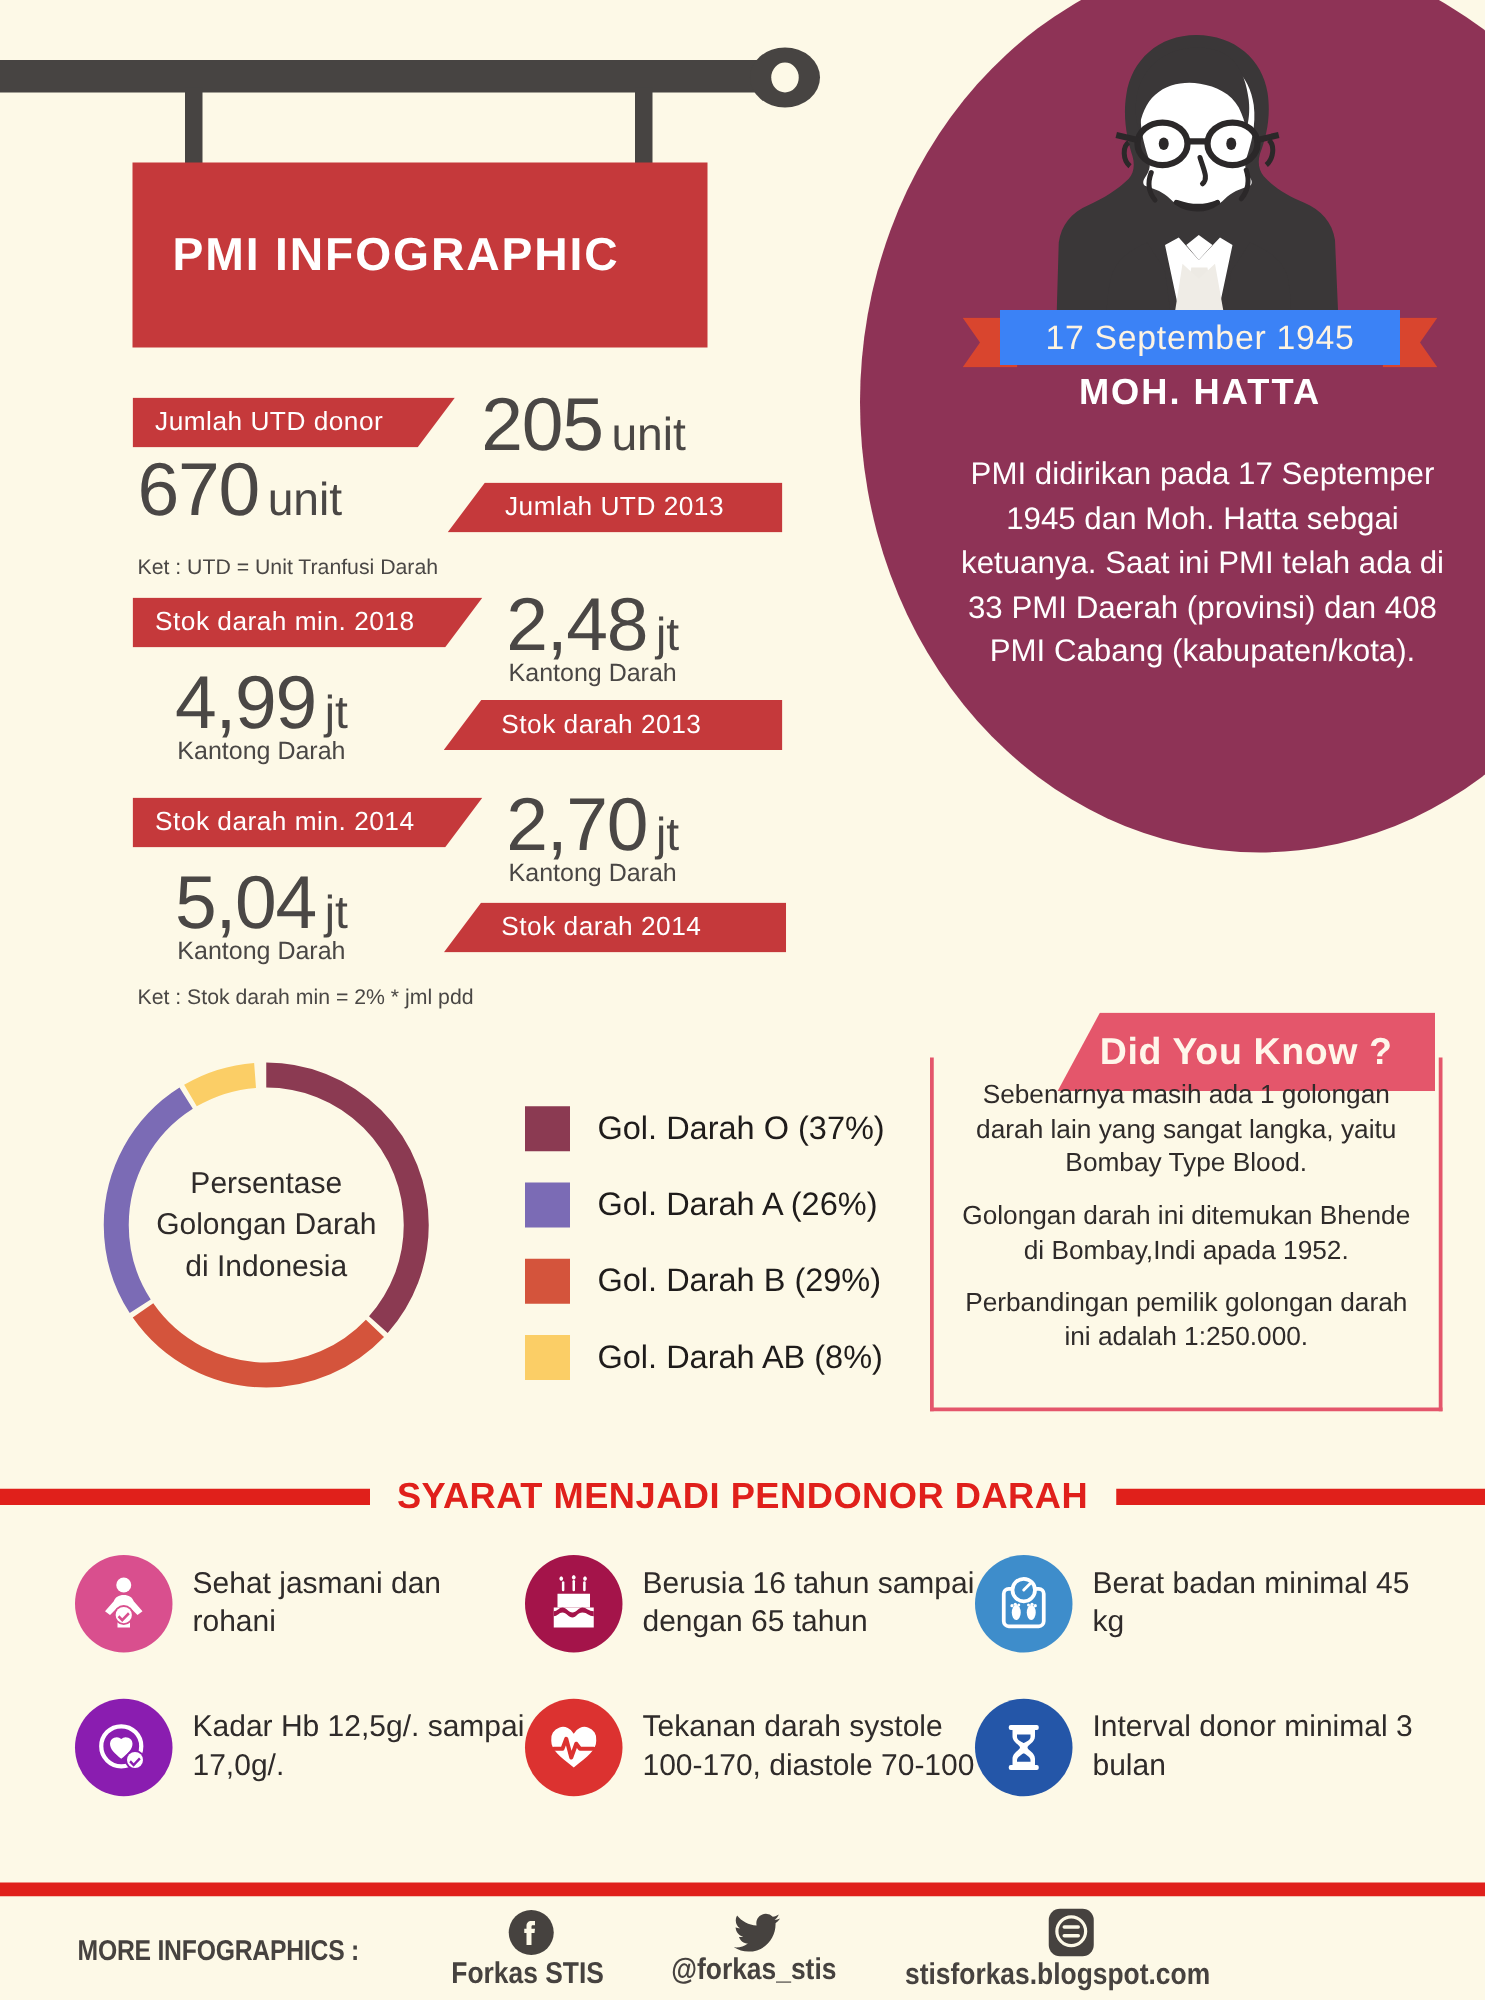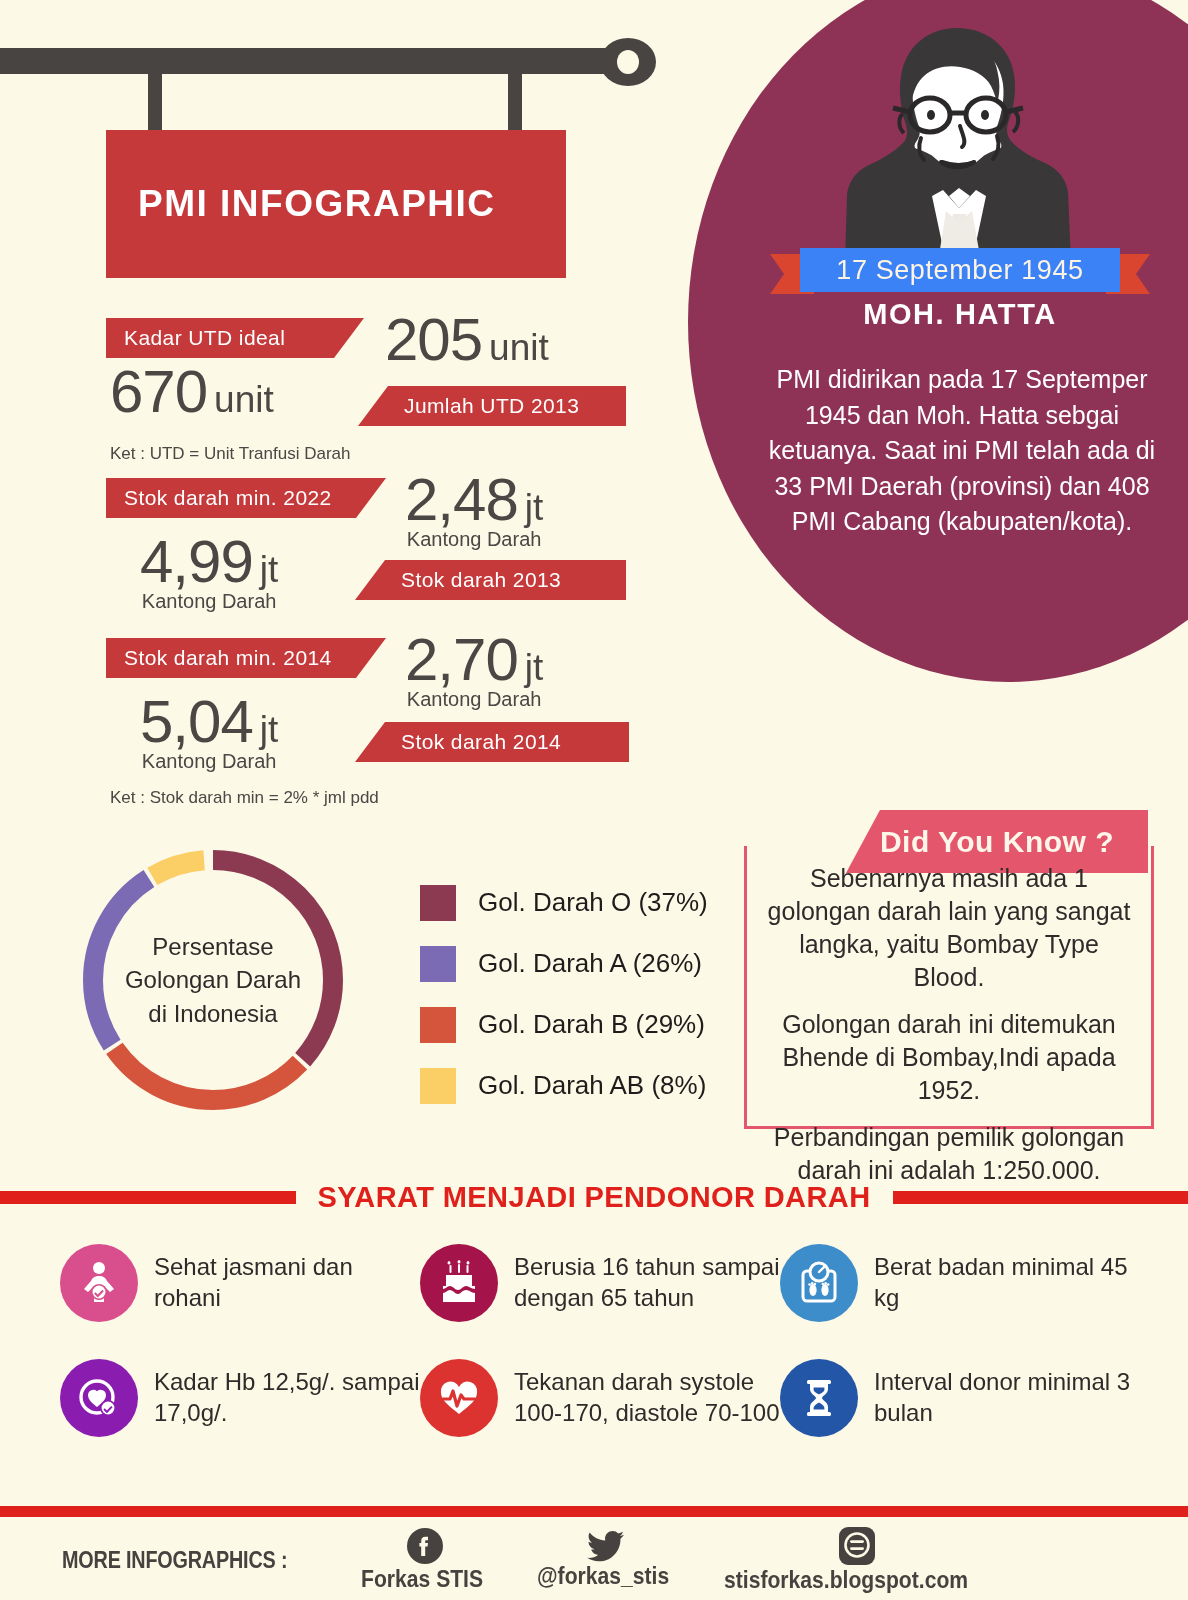--- a/index.html
+++ b/index.html
@@ -73,21 +73,21 @@
   .swatch{width:36px;height:36px;margin-right:22px;flex:none;}
   .legend-row span{font-size:26px;color:#1F1C1B;}
 
   
   .dyk{position:absolute;left:744px;top:846px;width:404px;height:280px;
     border:3px solid #E4566B;border-top:none;background:transparent;}
   .dyk-head{position:absolute;left:846px;top:810px;width:302px;height:63px;background:#E4566B;
     display:flex;align-items:center;justify-content:center;
     clip-path:polygon(34px 0,100% 0,100% 100%,0 100%);}
   .dyk-head span{color:#FFF6EA;font-size:30px;font-weight:700;letter-spacing:.5px;}
-  .dyk p{margin:0 0 14px 0;text-align:center;font-size:25px;line-height:1.32;color:#2F2B2A;}
+  .dyk p{margin:0 0 14px 0;text-align:center;font-size:21px;line-height:1.32;color:#2F2B2A;}
   .dyk-body{padding:16px 14px 0 14px;}
 
   
   .sec-head{position:absolute;left:0;top:1180px;width:1188px;height:34px;
     display:flex;align-items:center;justify-content:center;}
   .sec-head .bar{height:13px;background:#E0201B;flex:1;}
   .sec-head .t{margin:0 22px;color:#E0201B;font-size:29px;font-weight:700;letter-spacing:.4px;
     white-space:nowrap;}
   .req-grid{position:absolute;left:60px;top:1225px;width:1080px;}
   .req-row{display:flex;}
@@ -164,33 +164,33 @@
       <i></i>
     </div>
   <div class="rope l"></div>
   <div class="rope r"></div>
   <div class="sign">
     <h1>PMI INFOGRAPHIC</h1>
   </div>
 
   <div class="stats">
 
-    <div class="banner left" style="left:106px;top:18px;width:240px;">Kadar UTD ideal</div>
+    <div class="banner left" style="left:106px;top:18px;width:240px;">Jumlah UTD donor</div>
     <div class="bignum" style="left:110px;top:62px;">
       <span class="n">670</span><span class="u">unit</span>
     </div>
 
     <div class="bignum" style="left:385px;top:10px;">
       <span class="n">205</span><span class="u">unit</span>
     </div>
     <div class="banner right" style="left:358px;top:86px;width:222px;">Jumlah UTD 2013</div>
 
     <div class="ket" style="left:110px;top:144px;">Ket : UTD = Unit Tranfusi Darah</div>
 
-    <div class="banner left" style="left:106px;top:178px;width:262px;">Stok darah min. 2022</div>
+    <div class="banner left" style="left:106px;top:178px;width:262px;">Stok darah min. 2018</div>
     <div class="bignum" style="left:140px;top:232px;text-align:center;">
       <span class="n">4,99</span><span class="u">jt</span>
       <span class="sub">Kantong Darah</span>
     </div>
 
     <div class="bignum" style="left:405px;top:170px;text-align:center;">
       <span class="n">2,48</span><span class="u">jt</span>
       <span class="sub">Kantong Darah</span>
     </div>
     <div class="banner right" style="left:355px;top:260px;width:225px;">Stok darah 2013</div>

